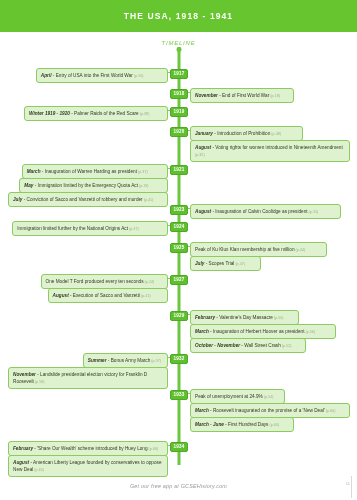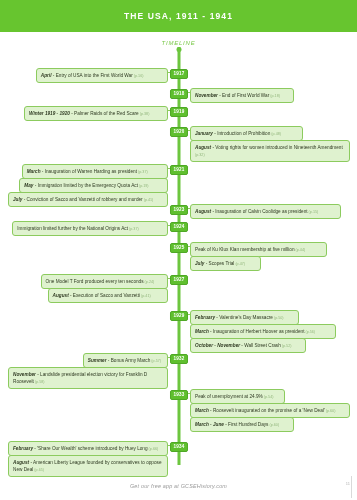--- a/index.html
+++ b/index.html
@@ -157,21 +157,21 @@
     height: 22px;
     background: #d9d9d9;
   }
 </style>
 </head>
 <body>
 
 <div class="page">
 
   <div class="header-band">
-    <div class="header-title">THE USA, 1911 - 1941</div>
+    <div class="header-title">THE USA, 1918 - 1941</div>
   </div>
 
   <div class="timeline-label">TIMELINE</div>
 
   <div class="timeline-wrap">
     <div class="spine-cap"></div>
     <div class="spine"></div>
     <div id="rows-host">
         <div class="year-badge" style="top: 22px;">1917</div>
         <div class="event left" style="top: 21px; width: 132.2px; left: 35.8px; text-align: left;"><span class="mon">April</span><span> - Entry of USA into the First World War</span><span class="pg"> (p.16)</span></div>

